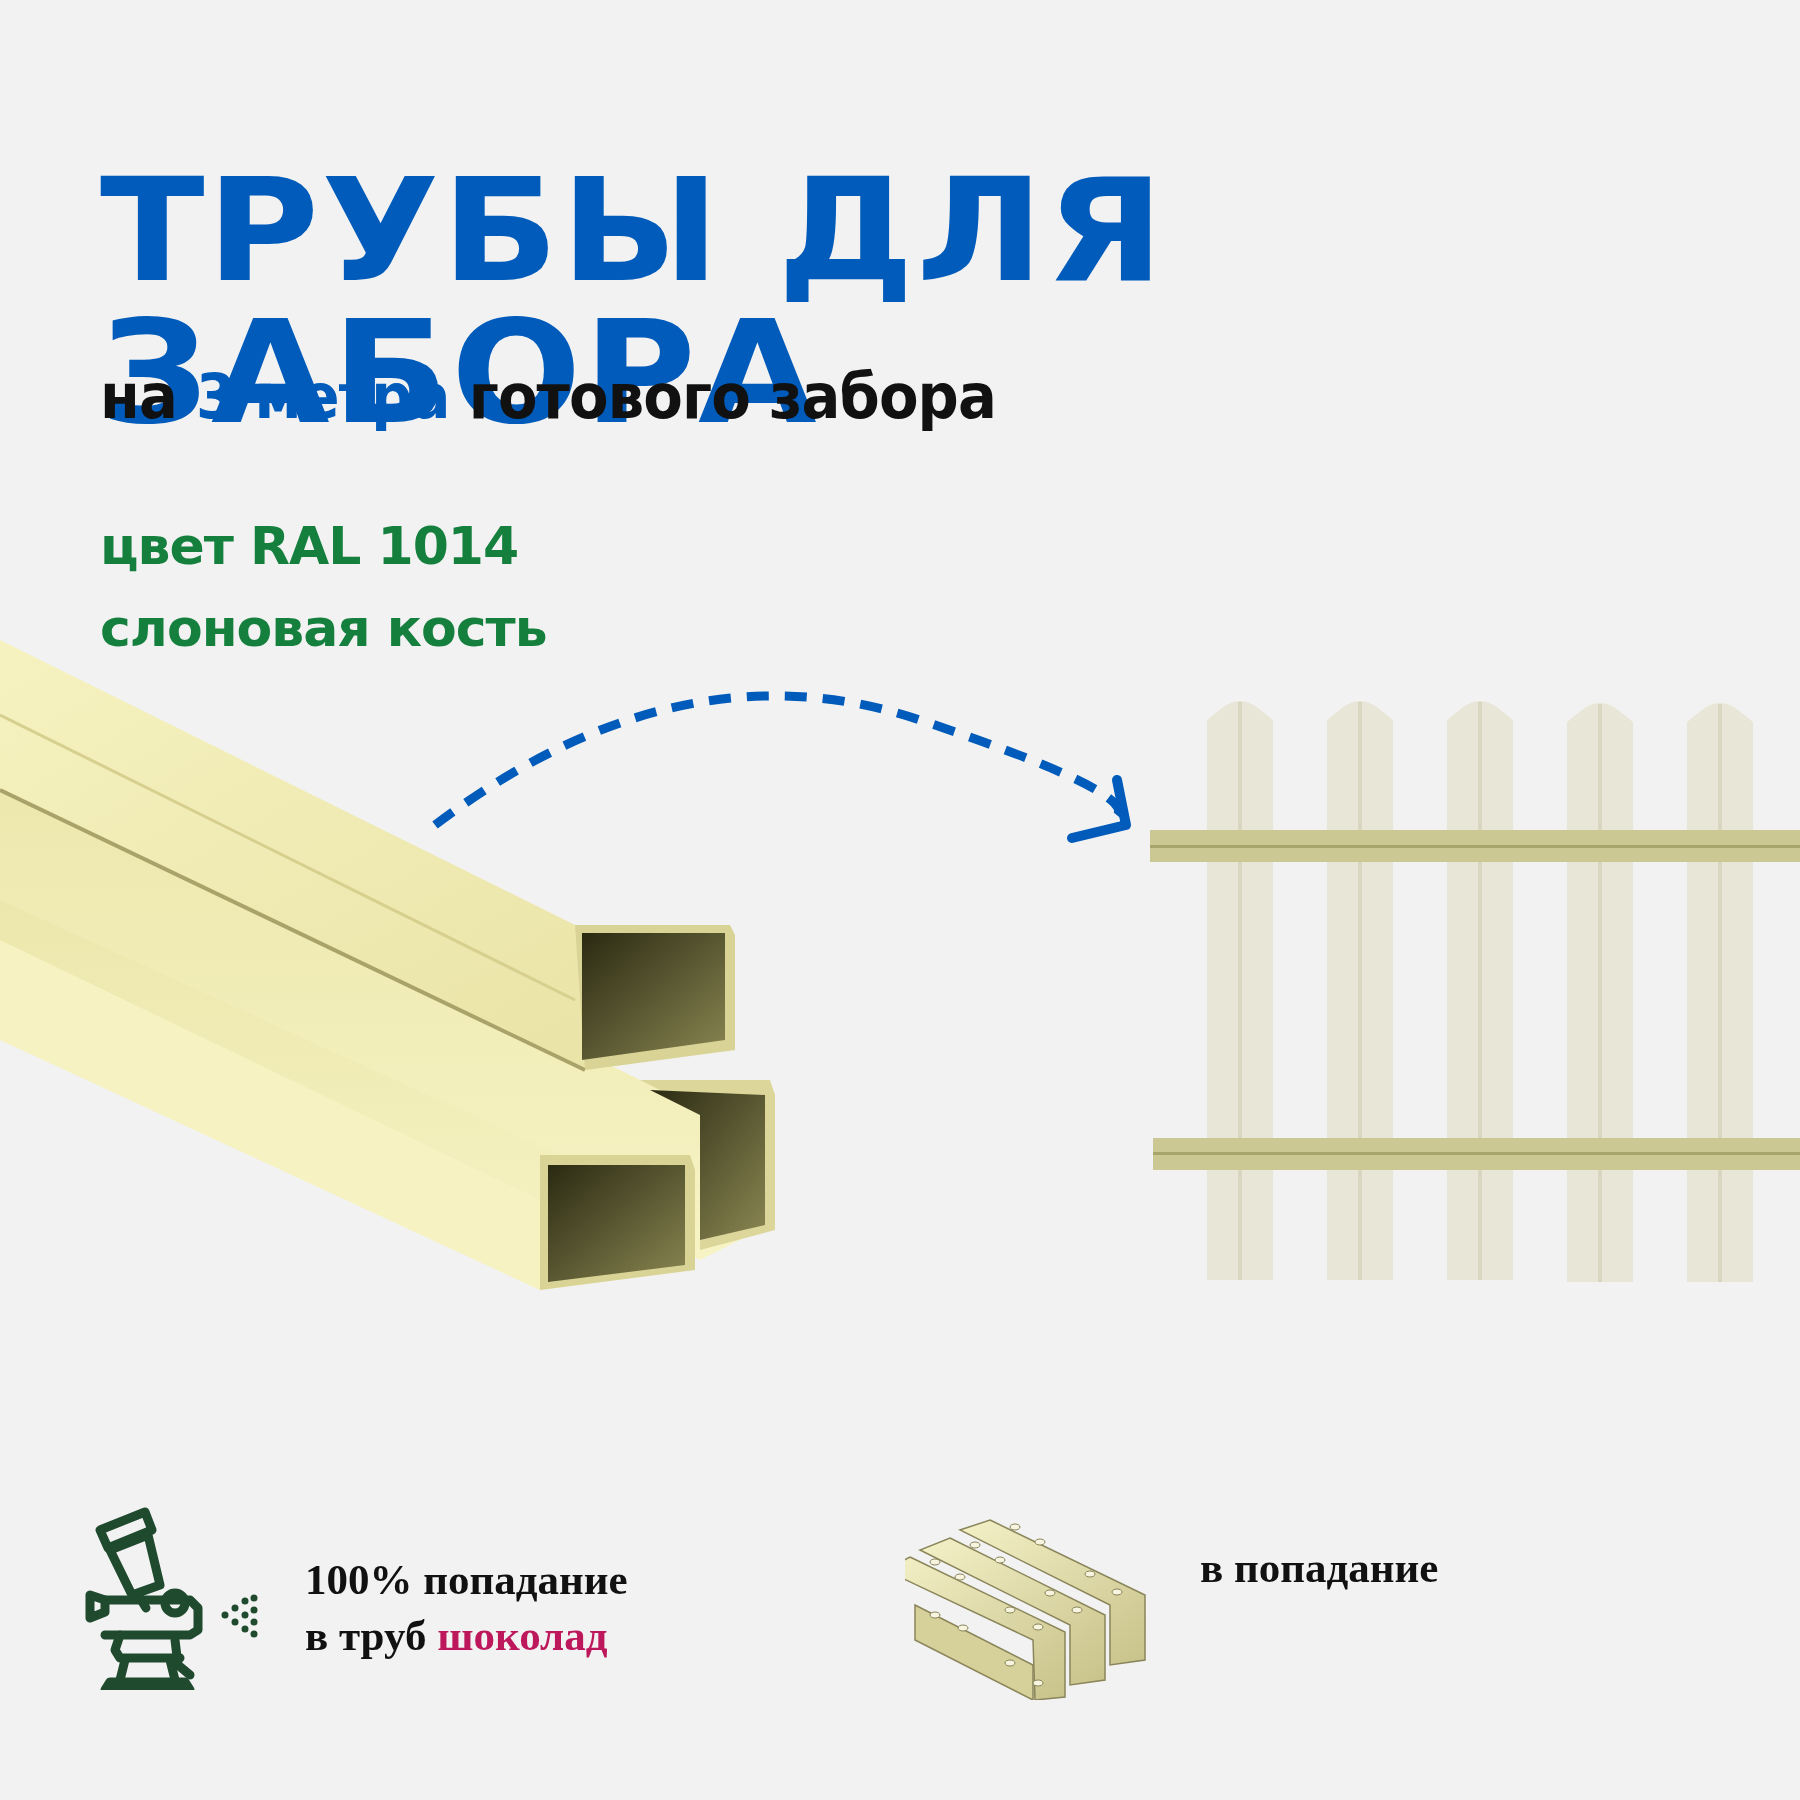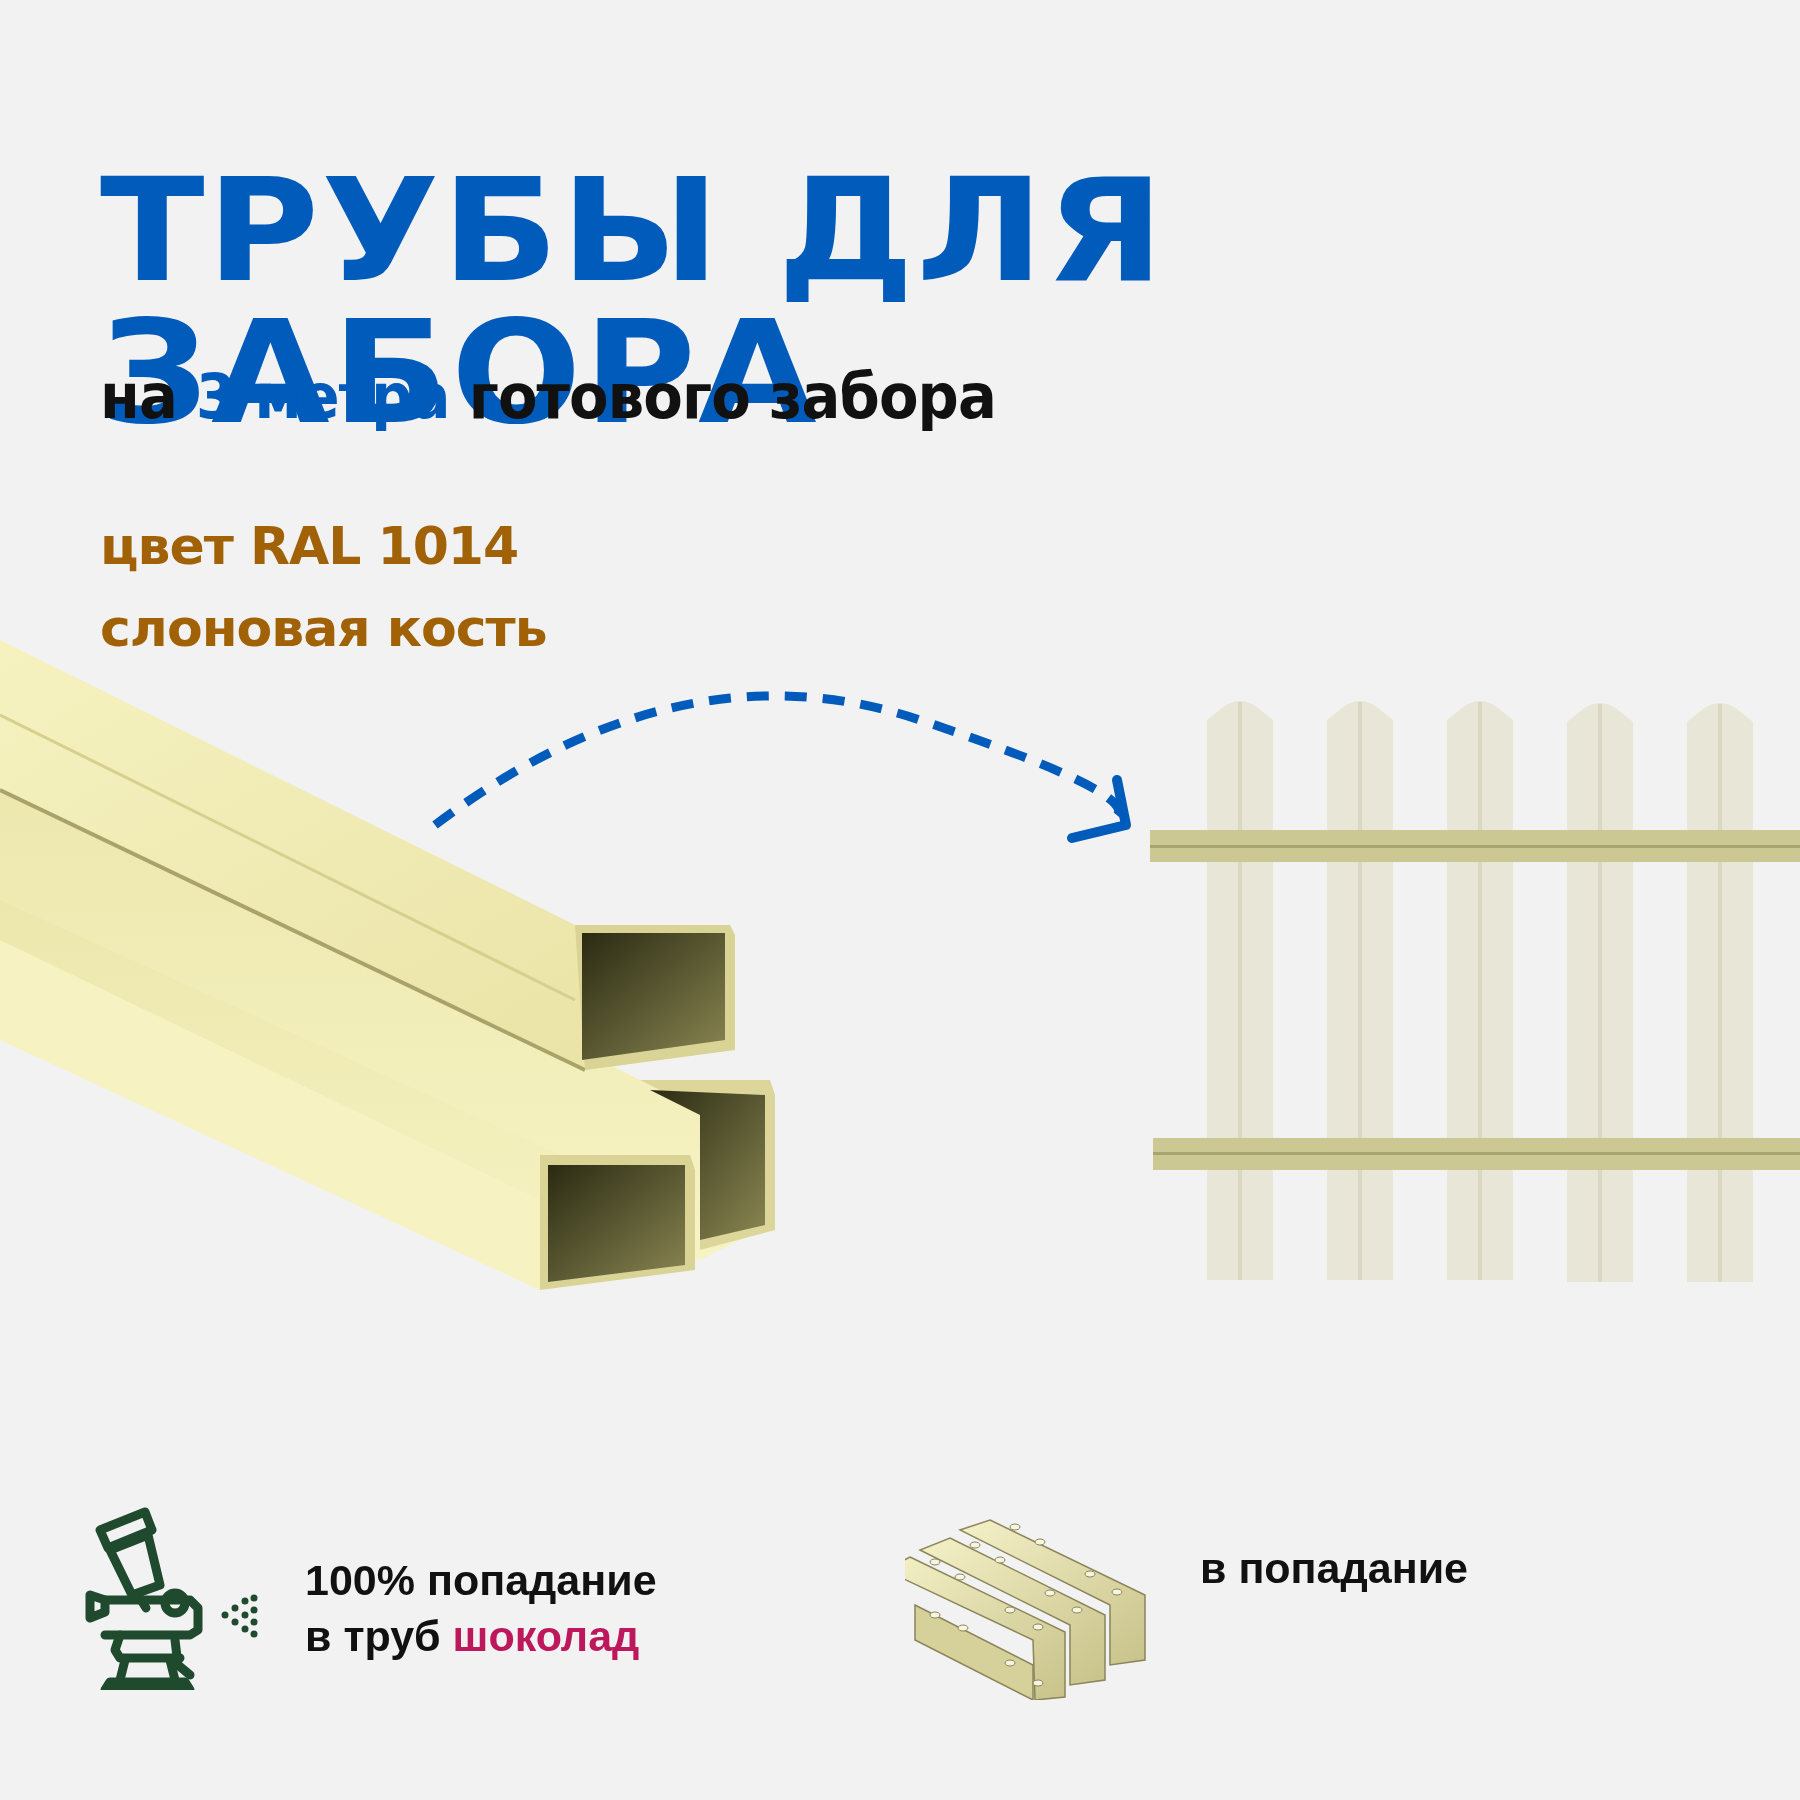--- a/index.html
+++ b/index.html
@@ -13,26 +13,26 @@
     letter-spacing: 2px; line-height: 1; transform: scaleX(1.08); transform-origin: left top;
     font-family: "DejaVu Sans", sans-serif; font-weight: bold;
   }
   .subtitle {
     left: 100px; top: 360px; font-size: 62px; font-weight: bold; color: #111;
     font-family: "DejaVu Sans", sans-serif; letter-spacing: -1px;
     transform: scaleX(0.93); transform-origin: left top; white-space: nowrap;
   }
   .subtitle .accent { color: #005bbb; }
   .color-info {
-    left: 100px; top: 505px; font-size: 52px; font-weight: bold; color: #a16207;
+    left: 100px; top: 505px; font-size: 52px; font-weight: bold; color: #15803d;
     line-height: 82px; font-family: "DejaVu Sans", sans-serif; letter-spacing: -1px;
   }
   .feature-text {
     font-size: 43px; font-weight: bold; color: #111; line-height: 56px;
-    font-family: Liberation Sans, sans-serif; white-space: nowrap;
+    font-family: Liberation Serif, serif; white-space: nowrap;
   }
   .feature-text .accent { color: #be185d; }
 </style>
 </head>
 <body>
 
 <div class="abs title">ТРУБЫ ДЛЯ ЗАБОРА</div>
 
 <div class="abs subtitle">
   <span>на</span>

